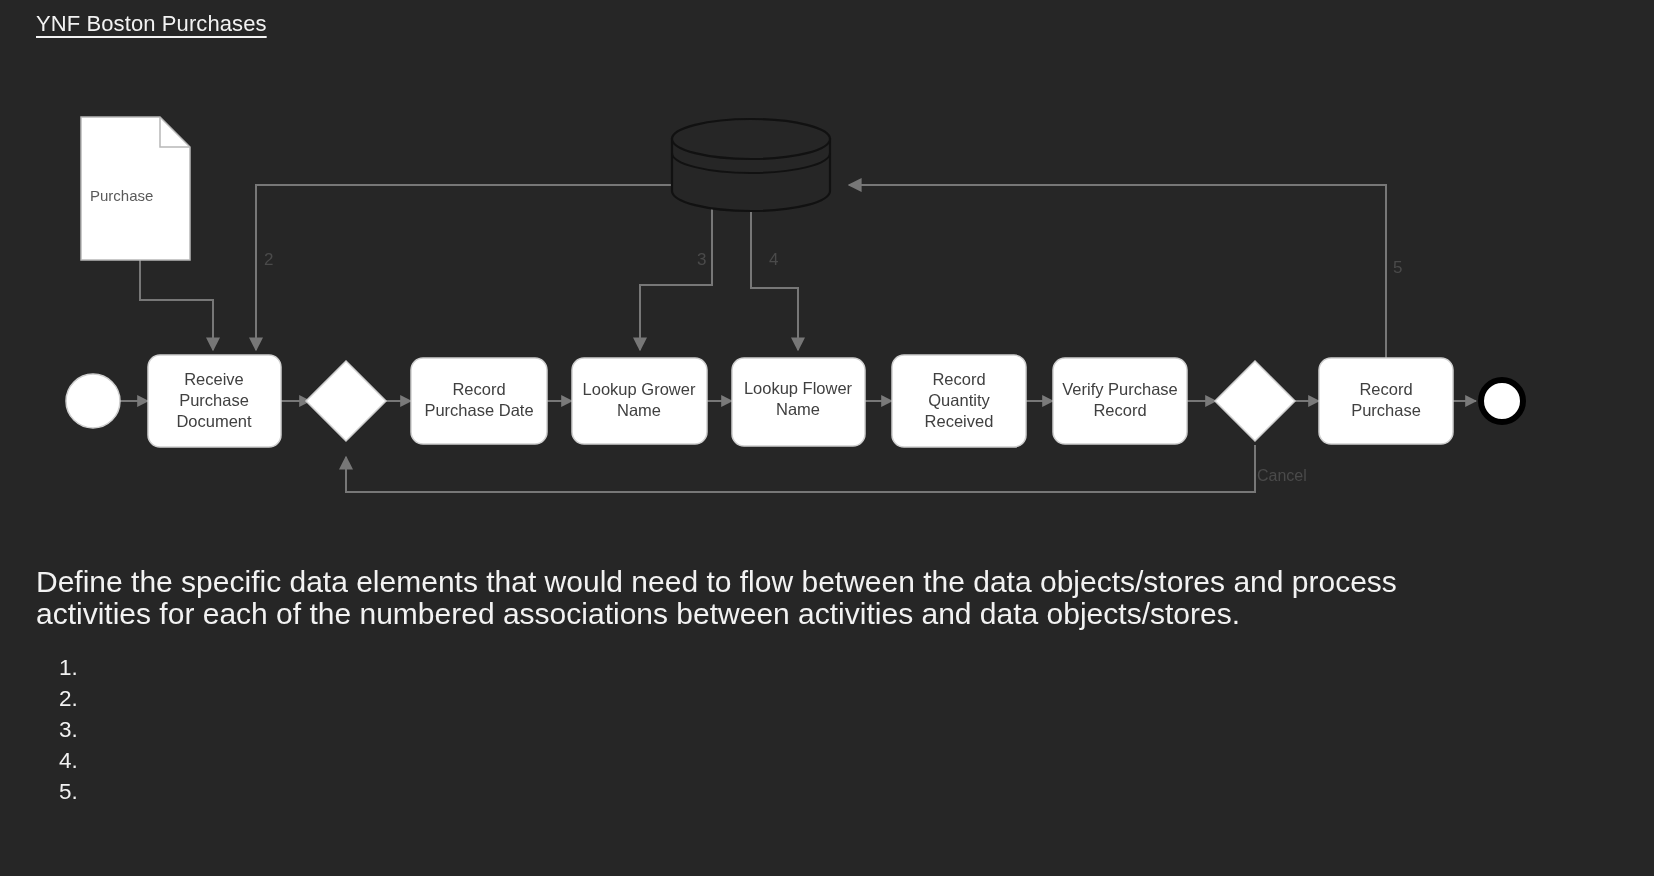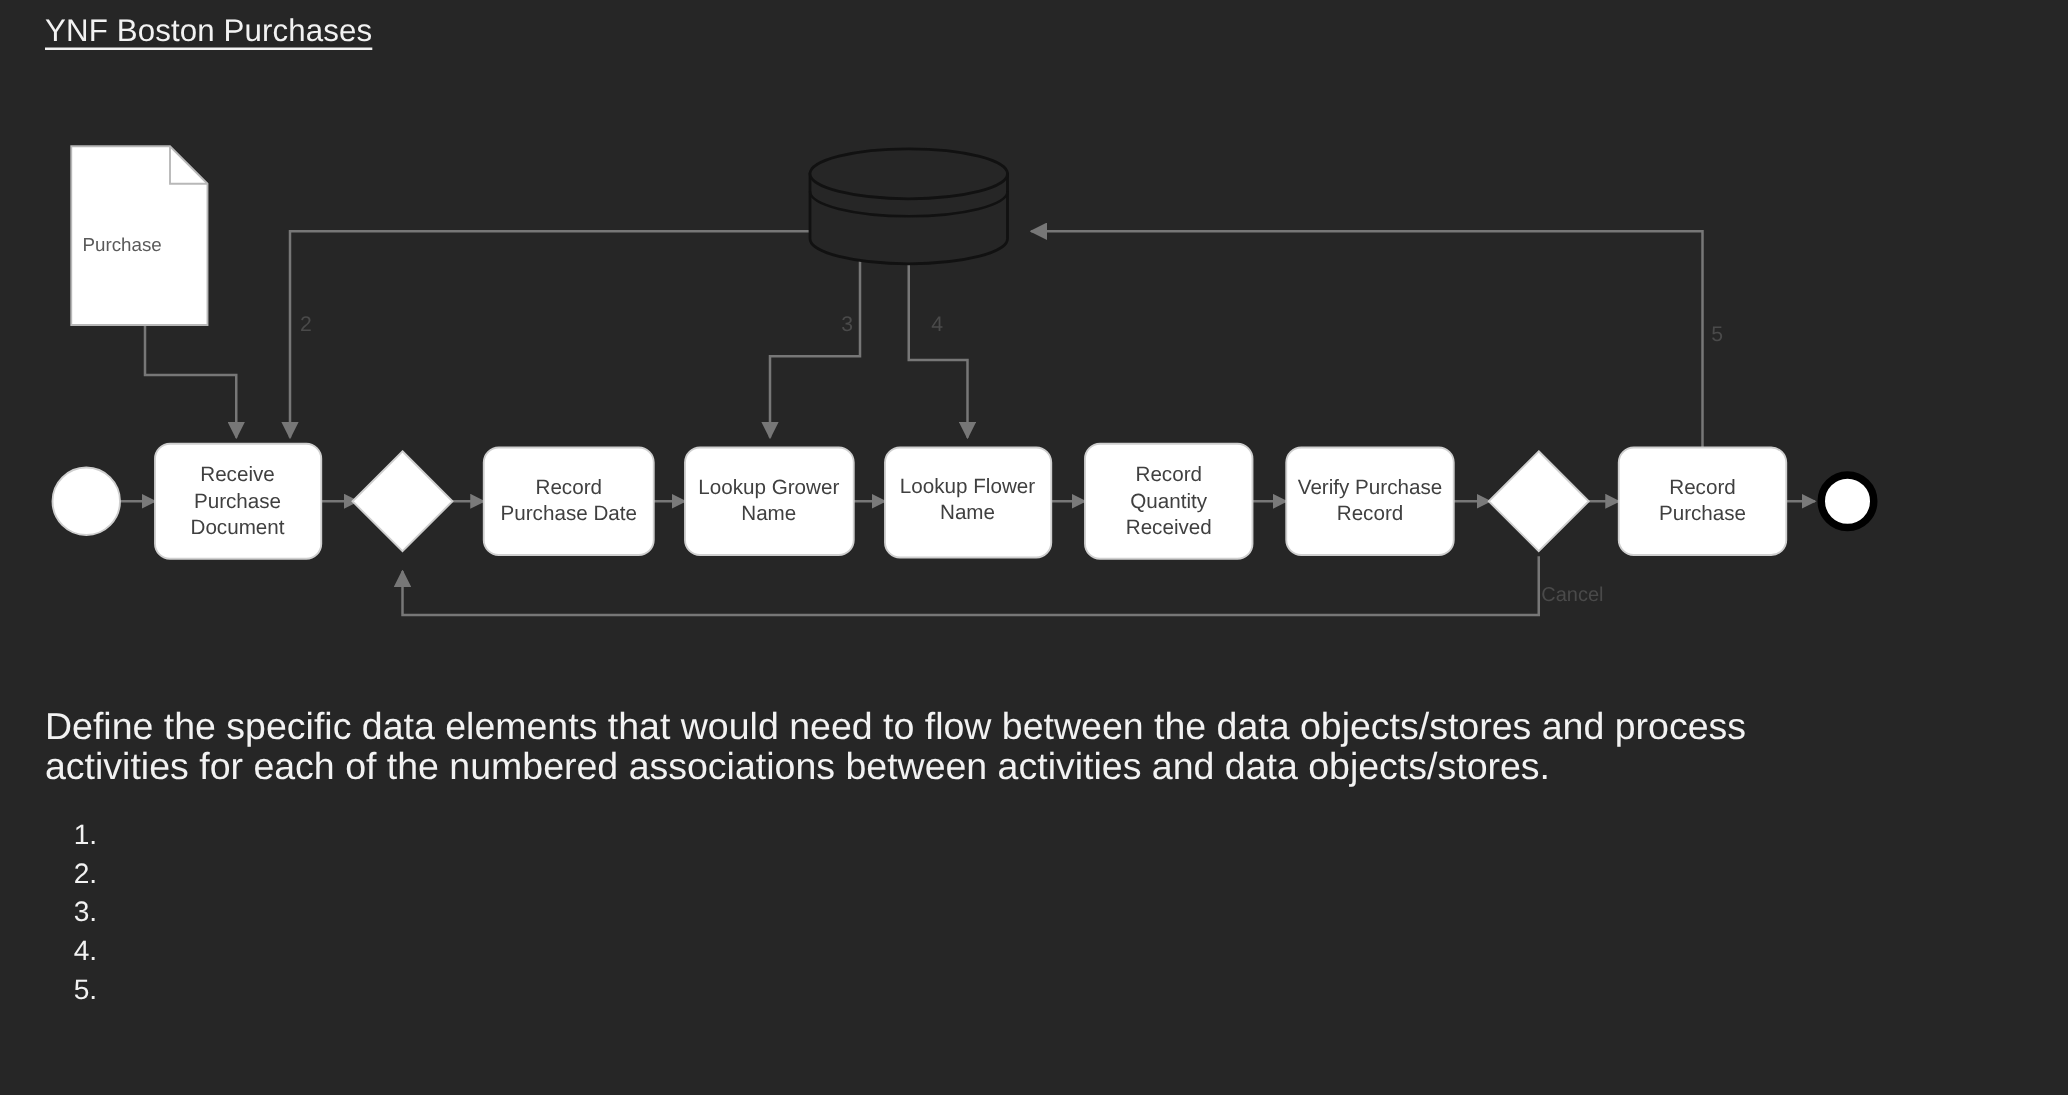--- a/index.html
+++ b/index.html
@@ -12,35 +12,36 @@
     height: 876px;
     position: relative;
     overflow: hidden;
     font-family: "Liberation Sans", sans-serif;
     color: #ffffff;
   }
   #page-title {
     position: absolute;
     left: 36px;
     top: 11px;
-    font-size: 25px;
+    font-size: 22px;
     font-weight: 400;
     letter-spacing: .1px;
     color: #f2f2f2;
     text-decoration: underline;
     text-underline-offset: 5px;
     text-decoration-thickness: 1.5px;
     white-space: nowrap;
   }
   #diagram {
     position: absolute;
     left: 0;
     top: 60px;
     width: 1484px;
     height: 470px;
+    padding-left: 24px;
   }
   #diagram svg { display: block; }
   .doc-label {
     font-family: "Liberation Sans", sans-serif;
     font-size: 15px;
     fill: #5a5a5a;
   }
   .task-label {
     font-family: "Liberation Sans", sans-serif;
     font-size: 16.5px;

